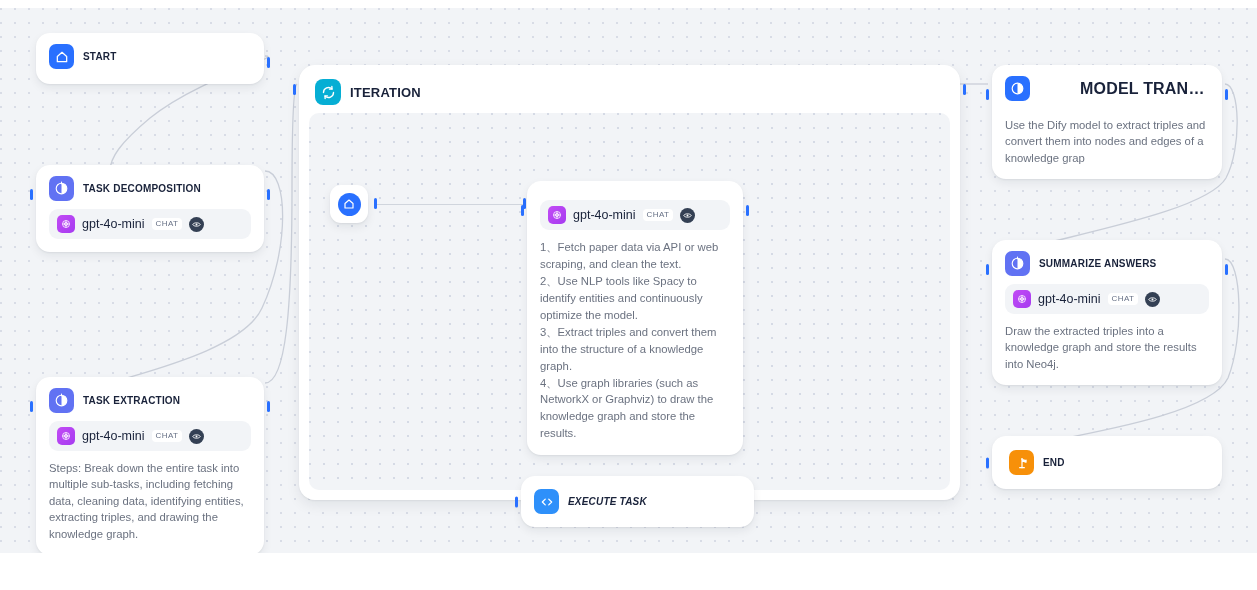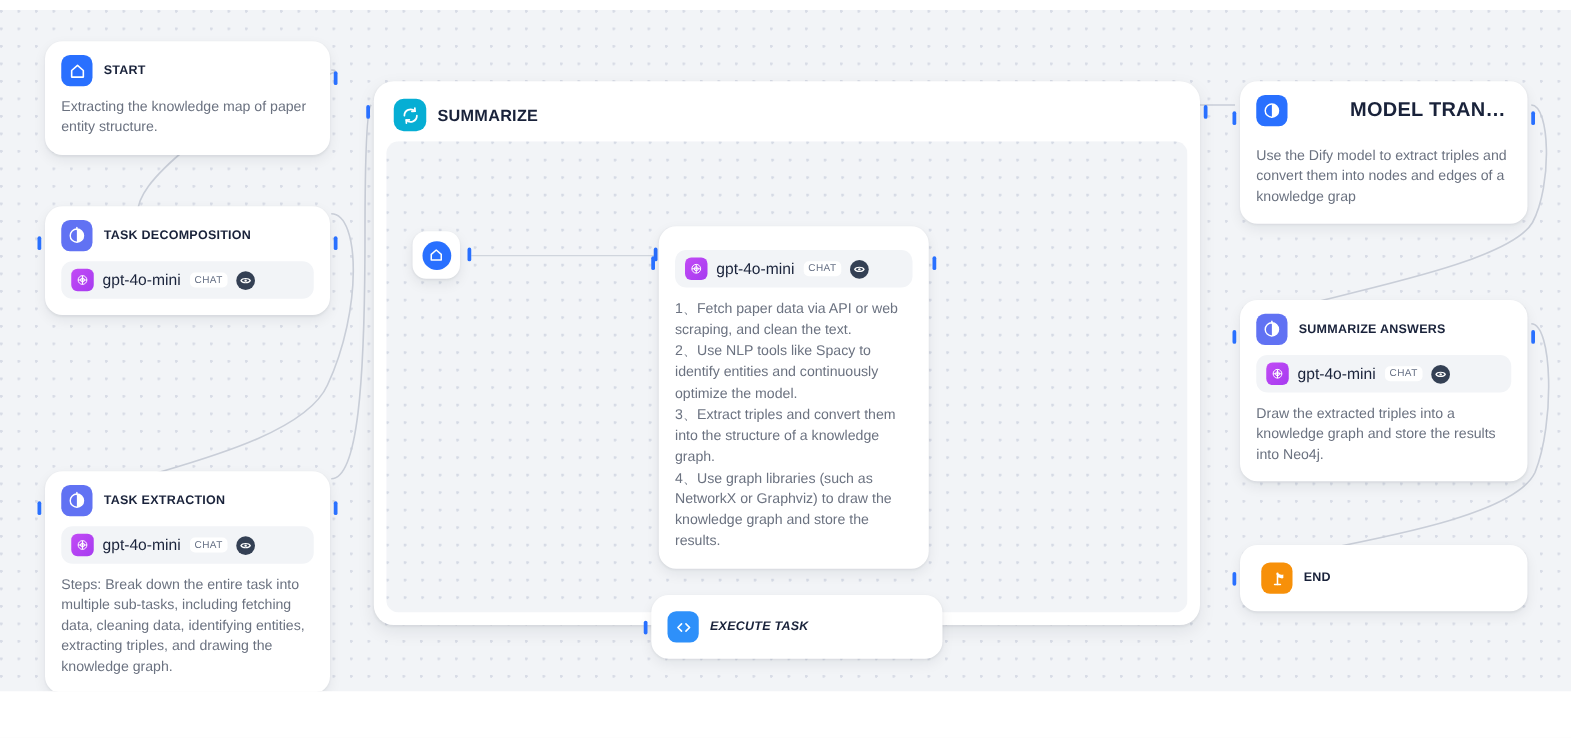--- a/index.html
+++ b/index.html
@@ -230,21 +230,20 @@
 
     <div class="node" id="start-node" style="left:36px; top:25px; width:228px;">
       <div class="node-head">
         <span class="ic ic-start">
           <svg width="14" height="14" viewBox="0 0 24 24" fill="none" stroke="#ffffff" stroke-width="2.2" stroke-linecap="round" stroke-linejoin="round">
             <path d="M4 11 L12 4 L20 11 V20 H4 Z"></path>
           </svg>
         </span>
         <span class="node-title">START</span>
       </div>
-      <div class="node-desc">Extracting the knowledge map of paper entity structure.</div>
       <span class="port right head"></span>
     </div>
 
     <div class="node" id="task-decomposition-node" style="left:36px; top:157px; width:228px;">
       <div class="node-head">
         <span class="ic ic-llm">
           <svg width="15" height="15" viewBox="0 0 24 24">
             <circle cx="12" cy="12" r="8.5" fill="none" stroke="#ffffff" stroke-width="1.8"></circle>
             <path d="M12 3.5 a8.5 8.5 0 0 1 0 17 z" fill="#ffffff"></path>
             <line x1="12" y1="1.6" x2="12" y2="4.2" stroke="#ffffff" stroke-width="1.8" stroke-linecap="round"></line>
@@ -311,21 +310,21 @@
     <div id="iteration-node">
       <div id="iteration-head">
         <span class="ic ic-iter">
           <svg width="15" height="15" viewBox="0 0 24 24" fill="none" stroke="#ffffff" stroke-width="2.2" stroke-linecap="round">
             <path d="M20 12 a8 8 0 0 1 -13.5 5.8"></path>
             <path d="M4 12 a8 8 0 0 1 13.5 -5.8"></path>
             <polyline points="17.4,2.4 17.6,6.4 13.6,6.6"></polyline>
             <polyline points="6.6,21.6 6.4,17.6 10.4,17.4"></polyline>
           </svg>
         </span>
-        <span id="iteration-title">SUMMARIZE</span>
+        <span id="iteration-title">ITERATION</span>
       </div>
       <div id="iteration-body">
 
         <div class="iter-start" style="left:21px; top:72px;">
           <span class="iter-start-dot">
             <svg width="12" height="12" viewBox="0 0 24 24" fill="none" stroke="#ffffff" stroke-width="2.4" stroke-linecap="round" stroke-linejoin="round">
               <path d="M4 11 L12 4 L20 11 V20 H4 Z"></path>
             </svg>
           </span>
         </div>

